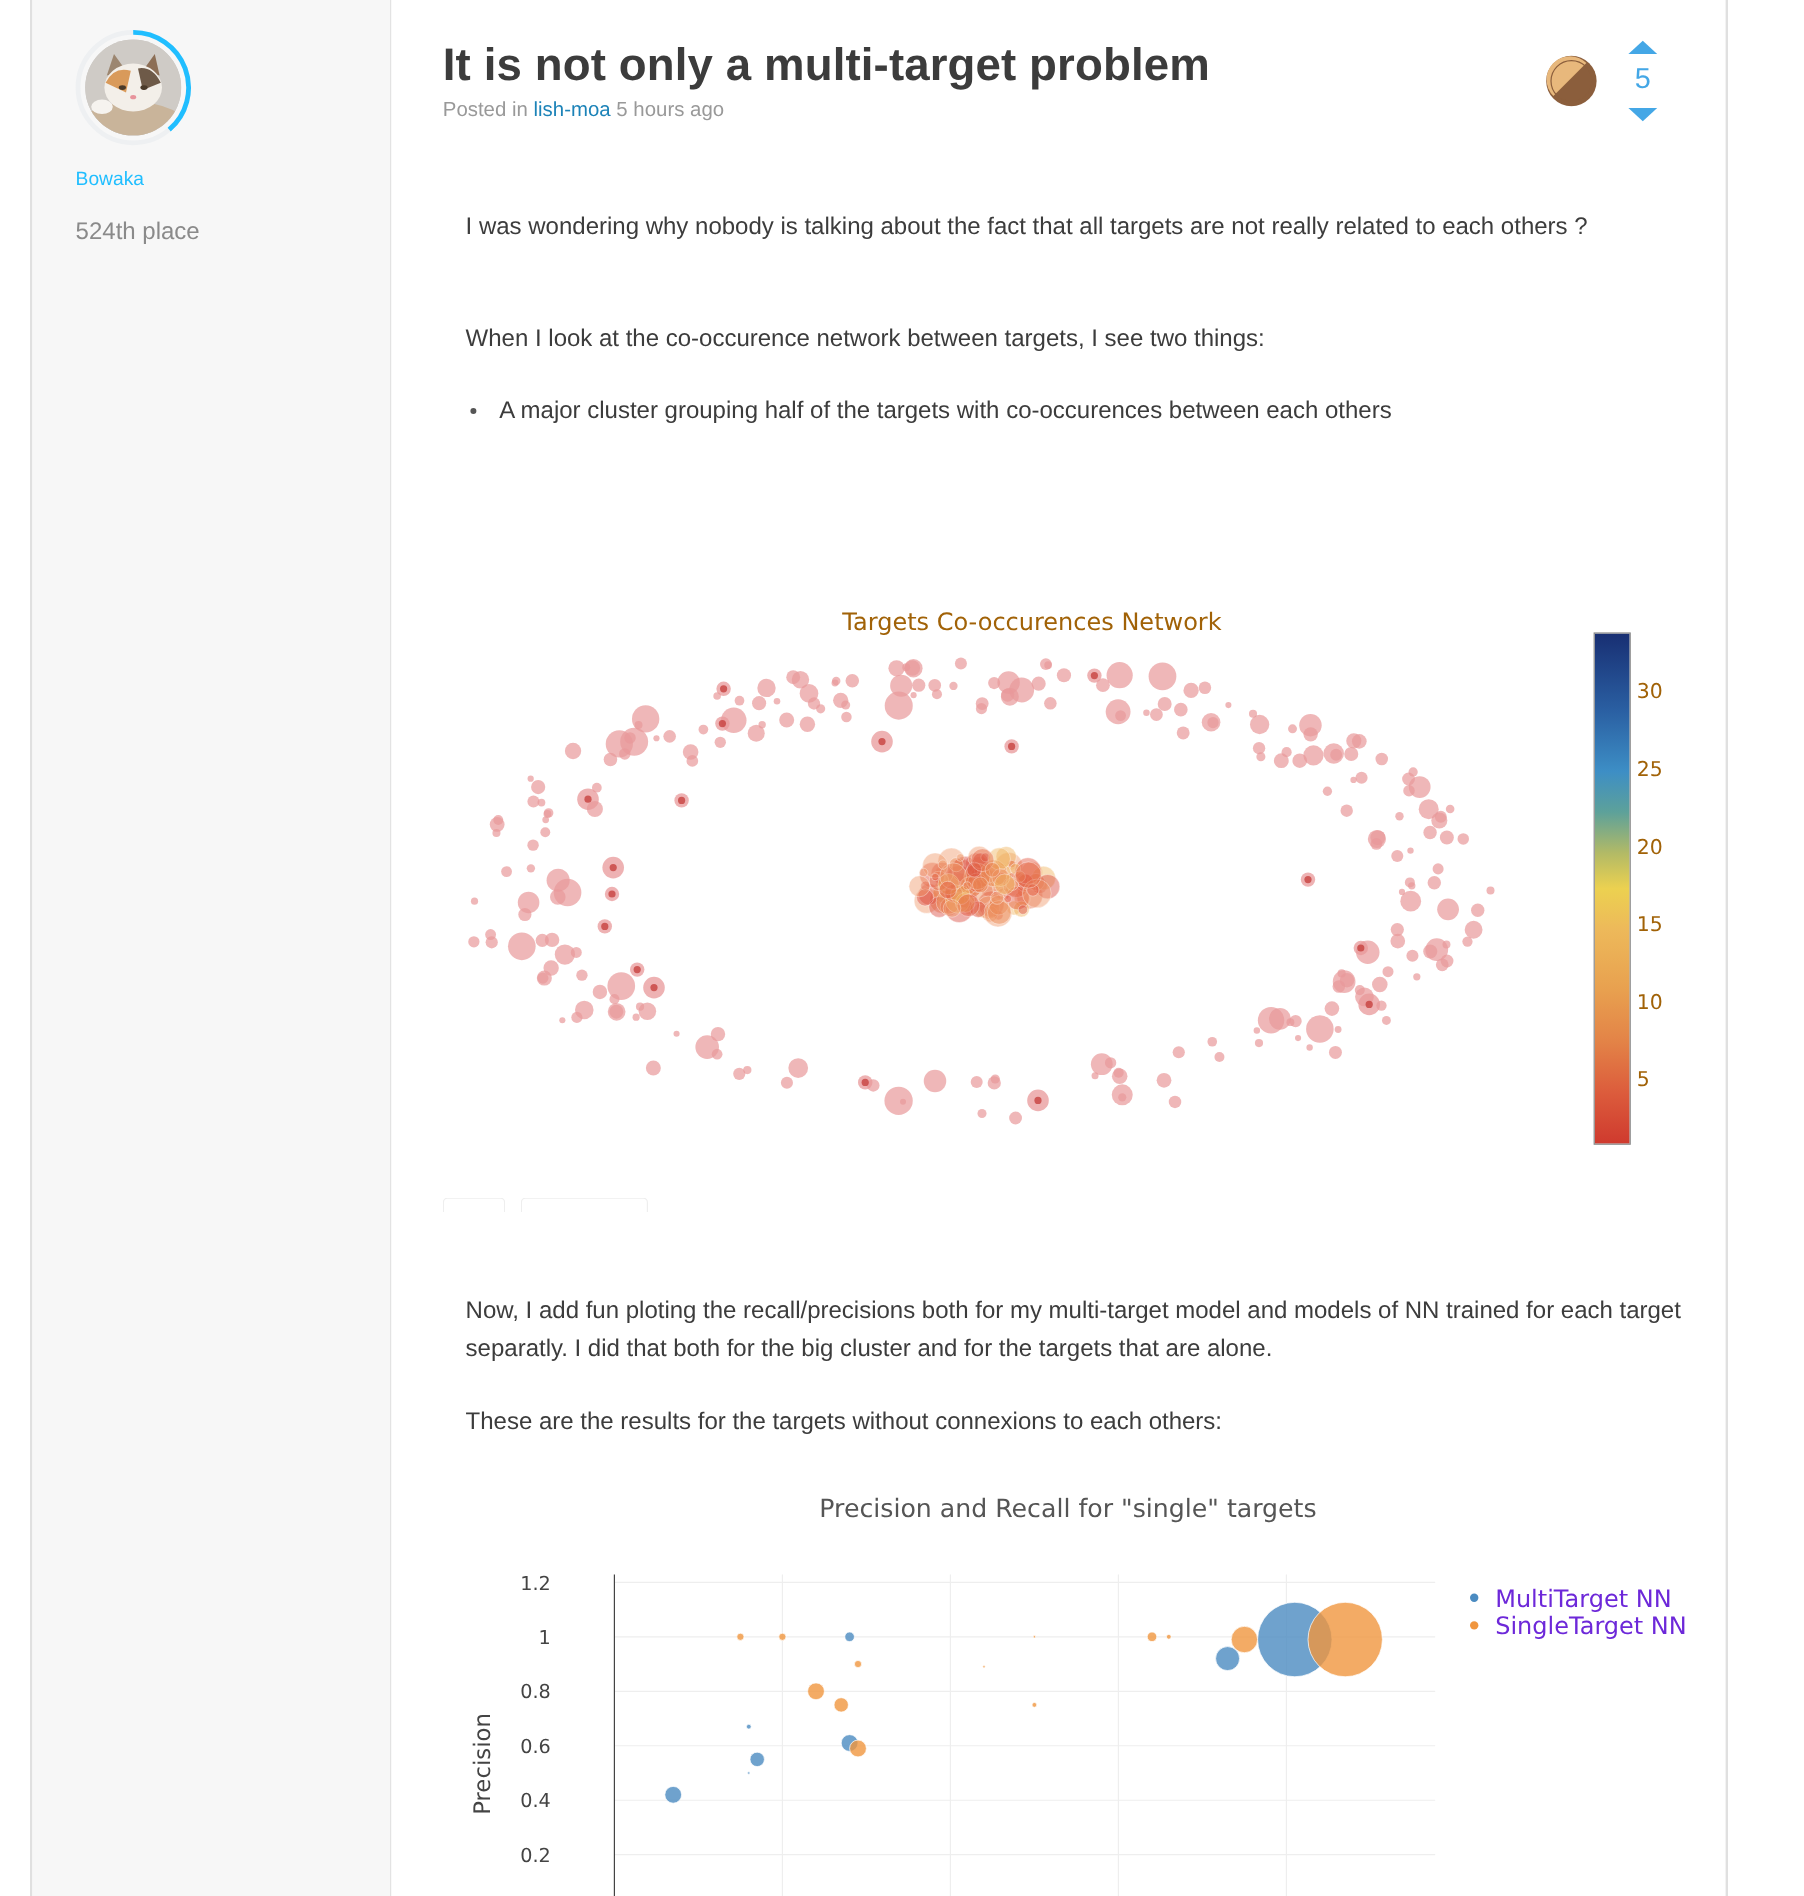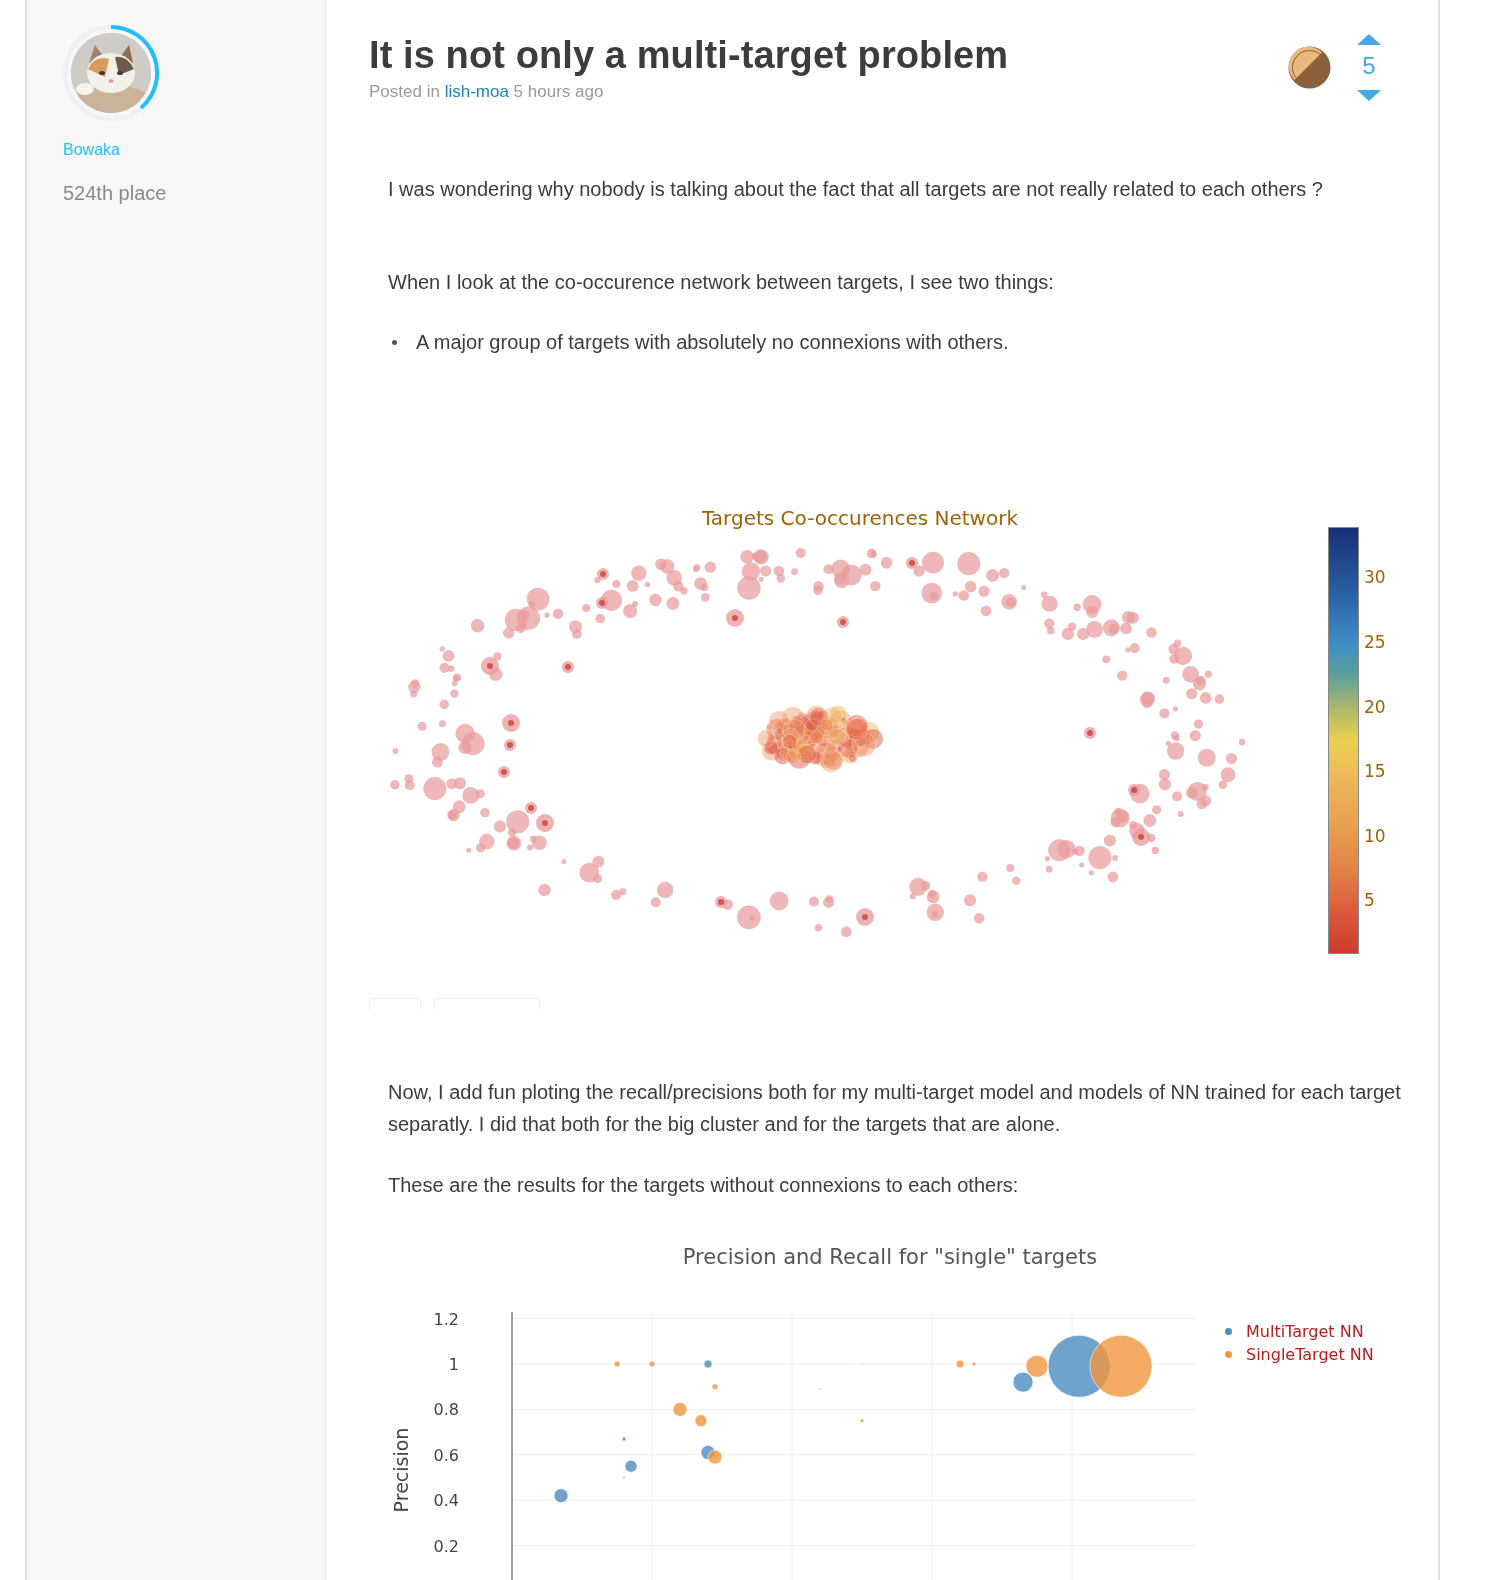--- a/index.html
+++ b/index.html
@@ -44,21 +44,21 @@
     border: 1px solid #888;
     background: linear-gradient(to bottom, #182f73 0%, #2a5fa2 15%, #3d8ec5 27%, #5da19a 35%, #b2ba66 43%, #ecd150 50%, #edb95a 58%, #e8a04f 70%, #e38347 80%, #dc5c3c 90%, #cf3a2e 100%); }
   .cb-tick { position: absolute; left: 1364px; font-family: "DejaVu Sans", sans-serif; font-size: 17px; color: #a16207; }
 
   .ghost-btn { position: absolute; top: 998px; height: 12px; border: 1px solid #eee; border-bottom: none;
     border-radius: 4px 4px 0 0; }
 
   .scatter-title { position: absolute; left: 560px; top: 1245px; width: 660px; text-align: center;
     font-family: "DejaVu Sans", sans-serif; font-size: 21px; color: #555; }
   .scatter-svg { position: absolute; left: 369px; top: 1290px; }
-  .legend { position: absolute; left: 1222px; top: 1320px; font-family: "DejaVu Sans", sans-serif; font-size: 16px; color: #b91c1c; }
+  .legend { position: absolute; left: 1222px; top: 1320px; font-family: "DejaVu Sans", sans-serif; font-size: 20px; color: #6d28d9; }
   .legend-item { display: flex; align-items: center; height: 23px; cursor: pointer; }
   .legend-dot { width: 7px; height: 7px; border-radius: 50%; margin-right: 14px; margin-left: 3px; }
 </style>
 </head>
 <body>
 
 <div class="page-frame"></div>
 
 <aside class="sidebar"></aside>
 
@@ -101,21 +101,21 @@
 
 <div class="vote">
   <div class="vote-up"></div>
   <div class="vote-count">5</div>
   <div class="vote-down"></div>
 </div>
 
 <p class="para" style="top:173px">I was wondering why nobody is talking about the fact that all targets are not really related to each others ?</p>
 <p class="para" style="top:266px">When I look at the co-occurence network between targets, I see two things:</p>
 <ul class="bullets">
-  <li>A major group of targets with absolutely no connexions with others.</li>
+  <li>A major cluster grouping half of the targets with co-occurences between each others</li>
 </ul>
 
 <div class="net-title">Targets Co-occurences Network</div>
 <svg class="net-svg" id="net-svg" width="900" height="410">
     <circle cx="873.0914570962157" cy="202.06487987527947" r="3.34220369385658" fill="#e8989a" fill-opacity="0.7"></circle>
     <circle cx="396.6151439272417" cy="31.013417418109498" r="5.508212072312931" fill="#e8989a" fill-opacity="0.7"></circle>
     <circle cx="459.45761519296667" cy="29.23557716362552" r="5.043658417902728" fill="#e8989a" fill-opacity="0.7"></circle>
     <circle cx="594.6827525996571" cy="55.49602528739706" r="5.331605413384551" fill="#e8989a" fill-opacity="0.7"></circle>
     <circle cx="336.35592489132625" cy="57.43148602438001" r="4.371582650519713" fill="#e8989a" fill-opacity="0.7"></circle>
     <circle cx="814.0781996810617" cy="115.89692037741474" r="9.078332778568534" fill="#e8989a" fill-opacity="0.7"></circle>

